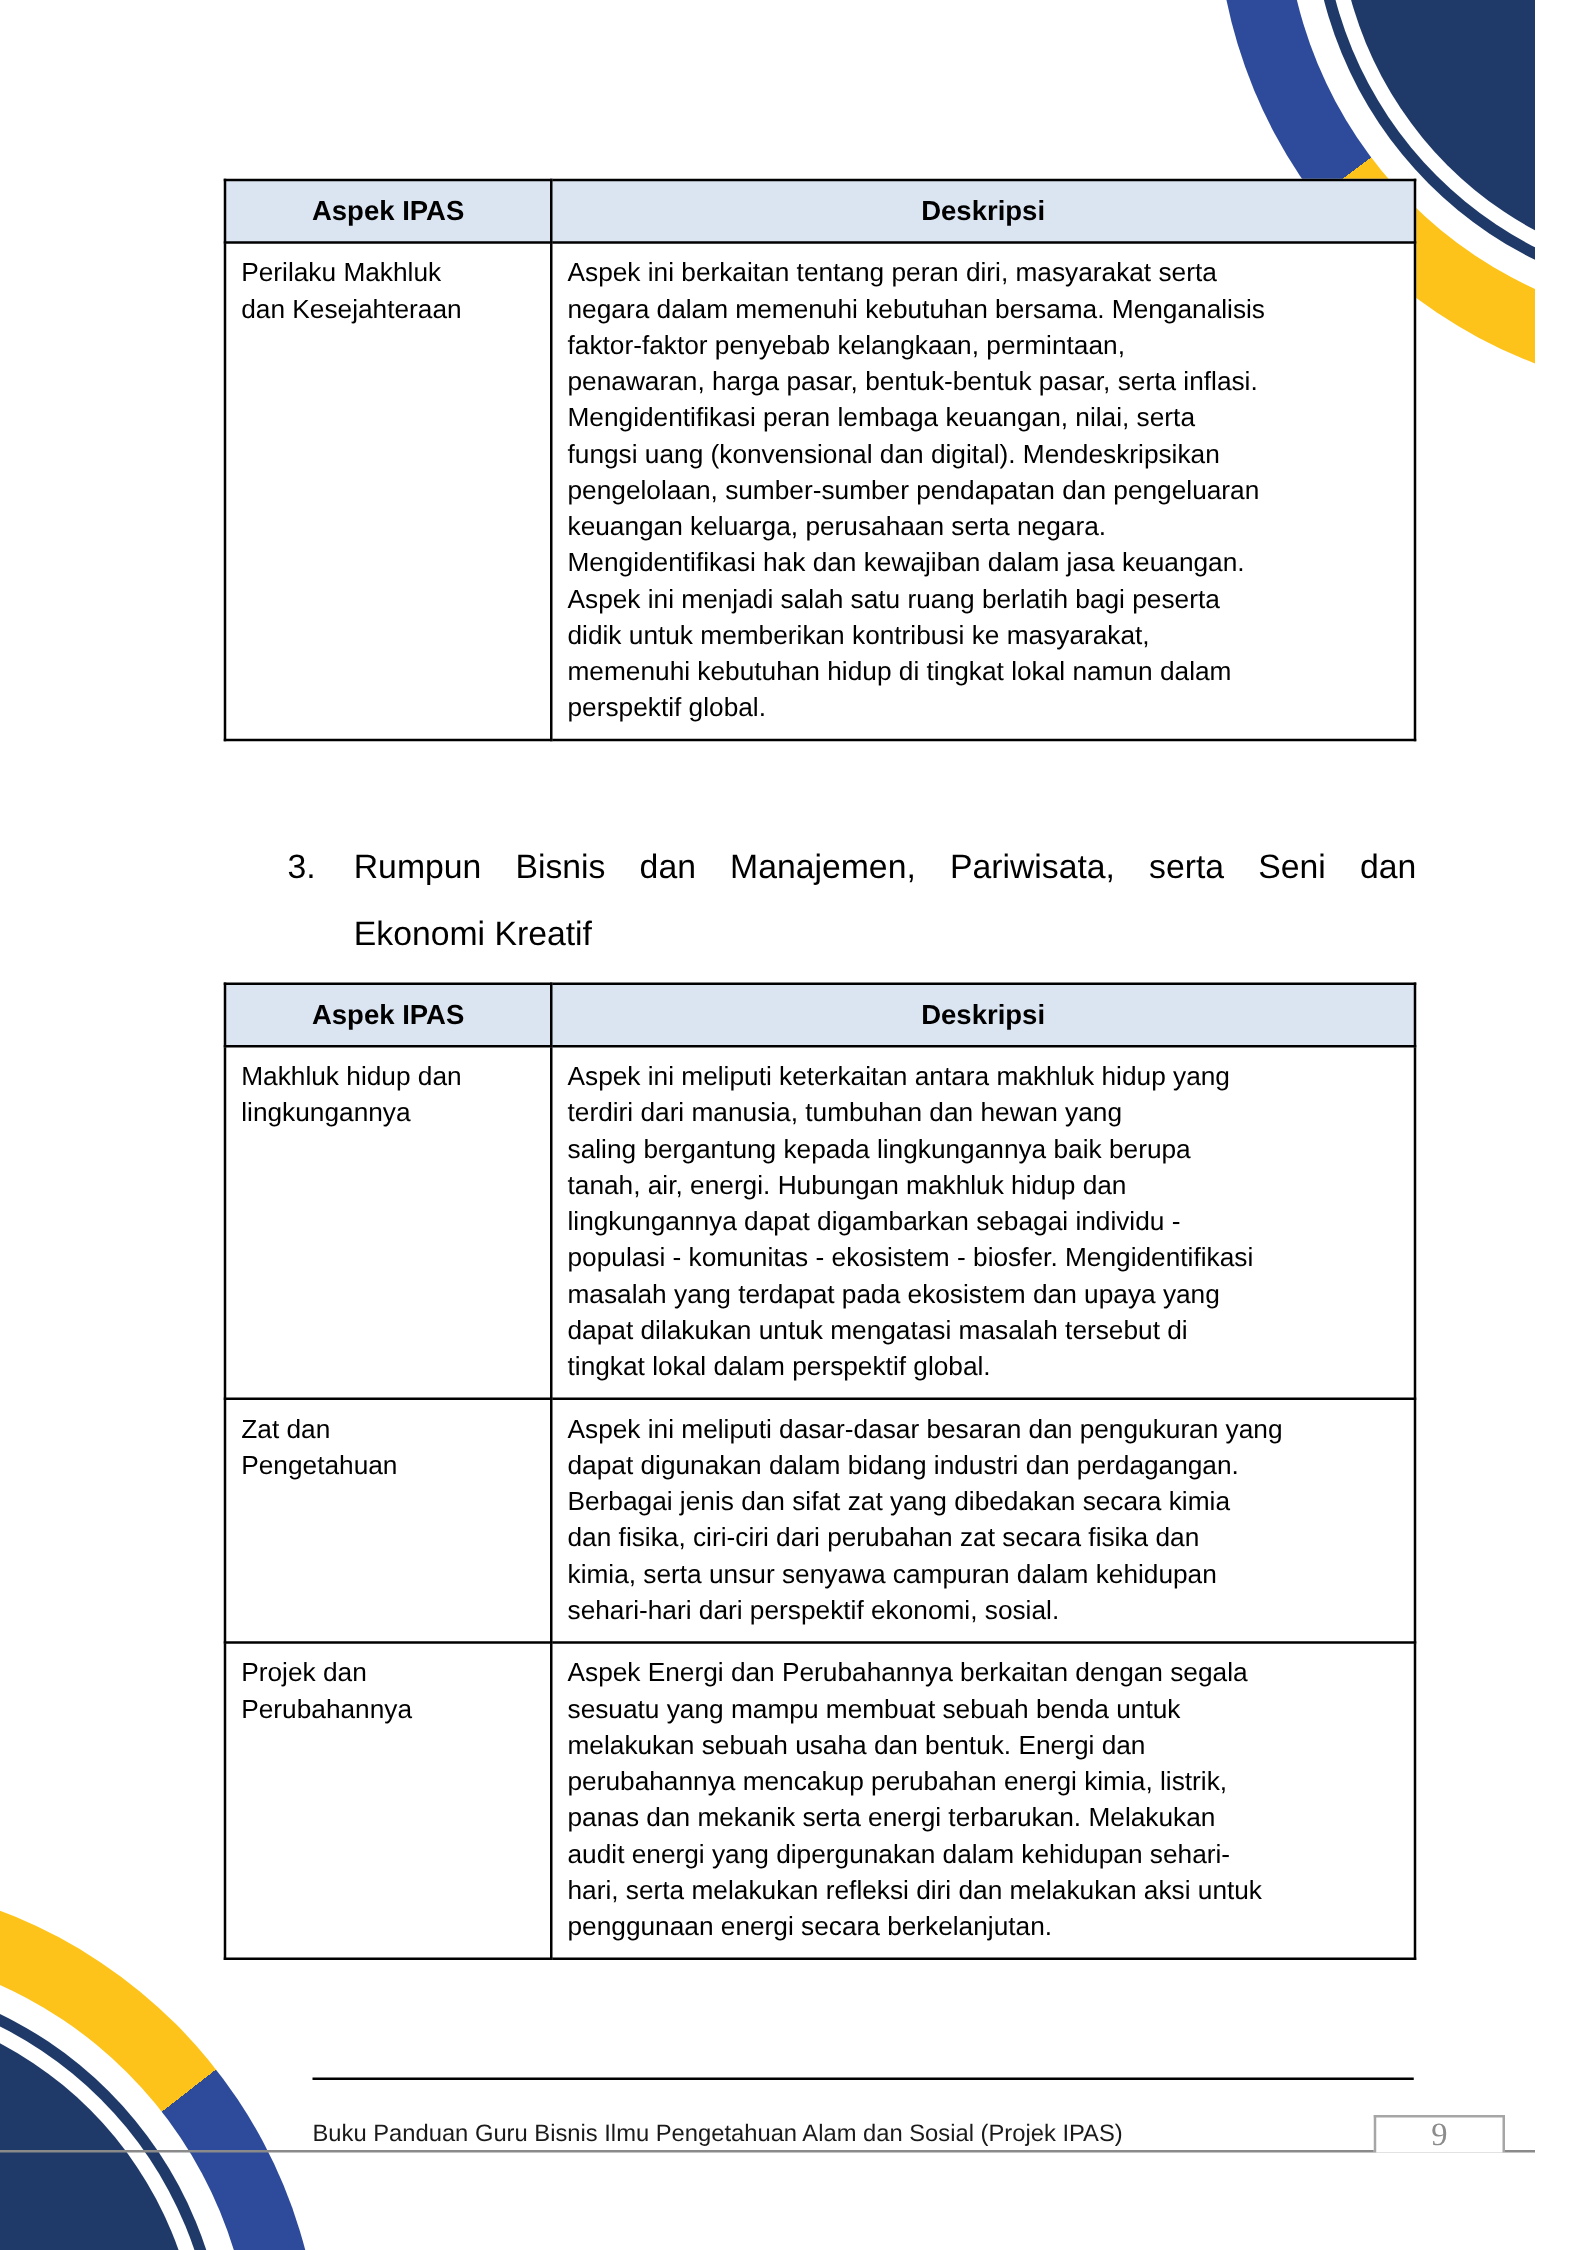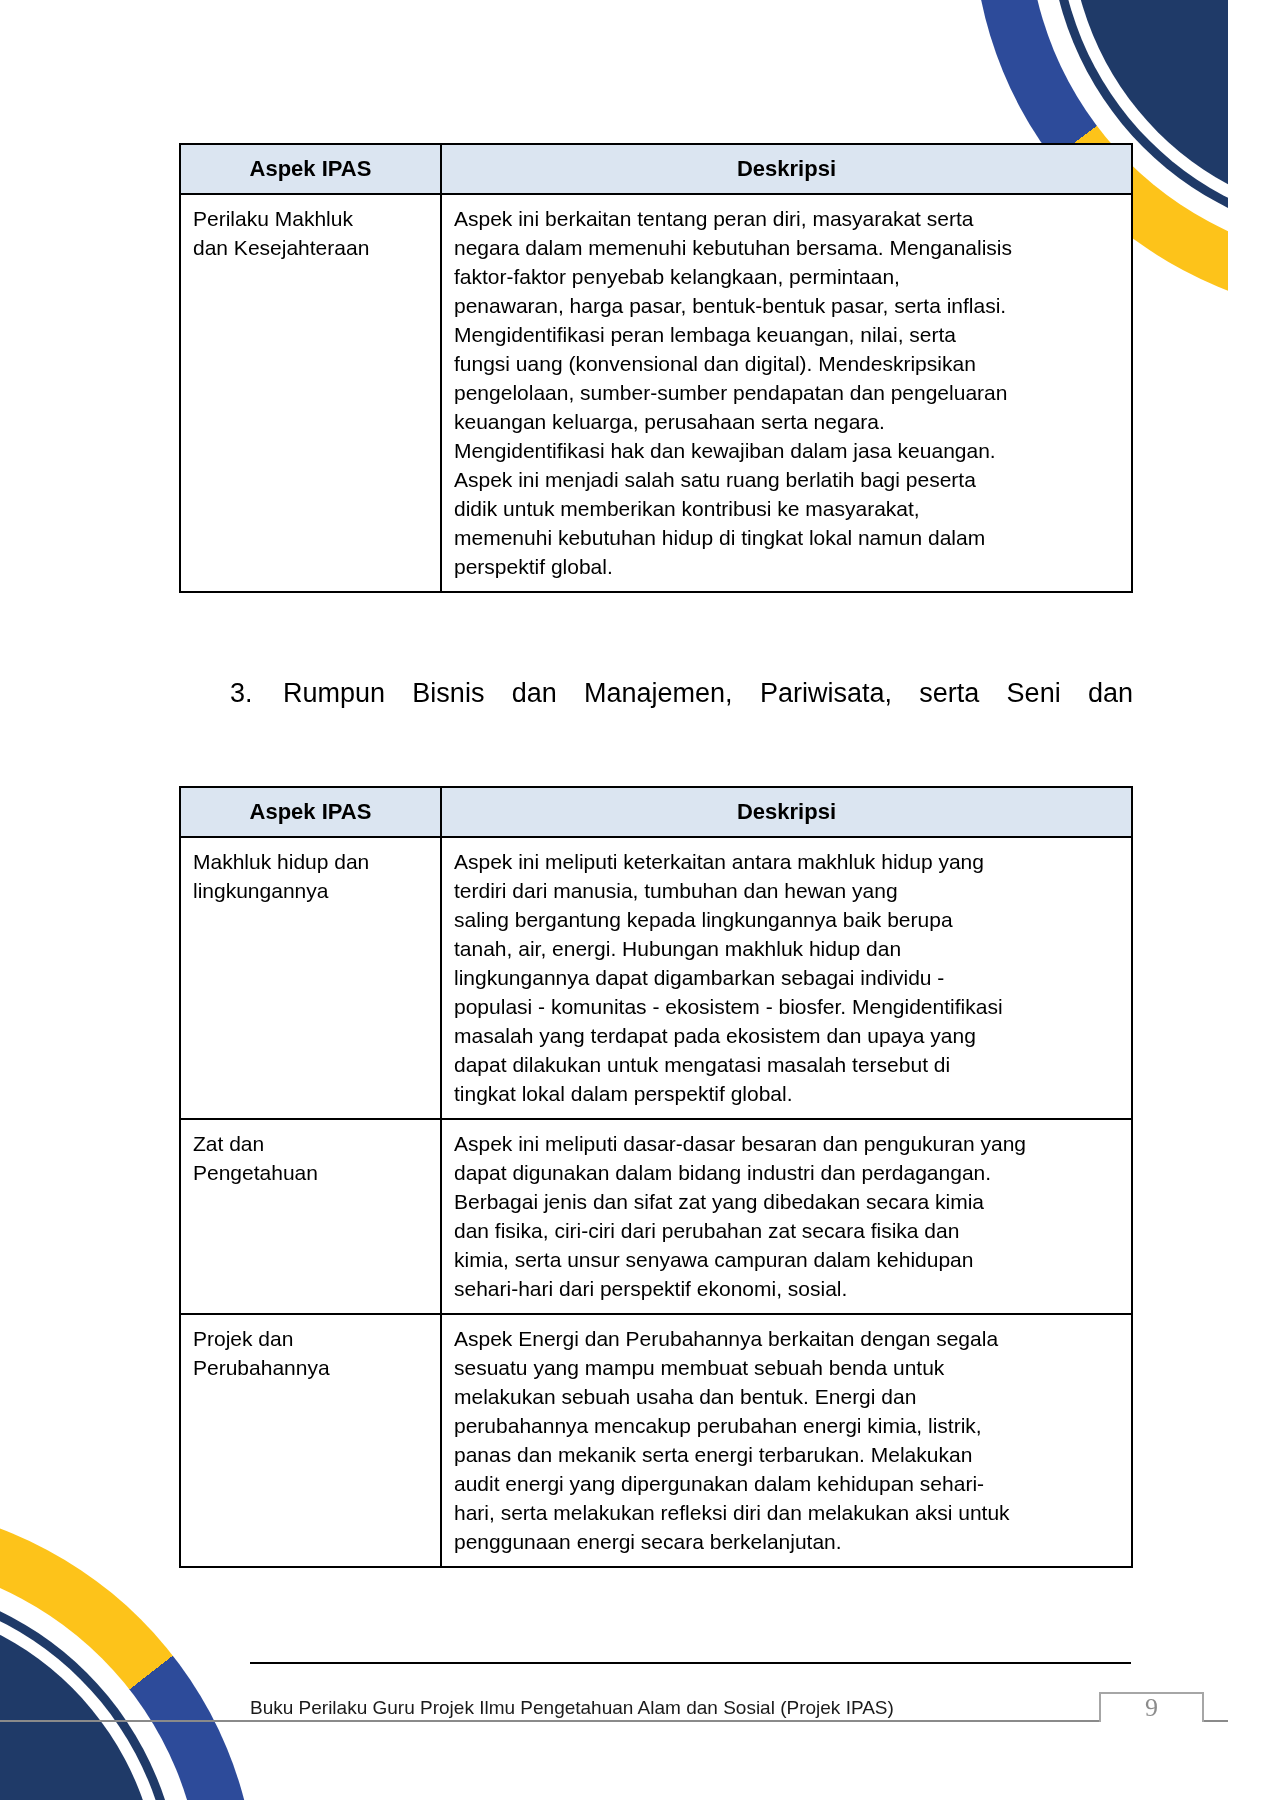--- a/index.html
+++ b/index.html
@@ -114,20 +114,21 @@
 memenuhi kebutuhan hidup di tingkat lokal namun dalam
 perspektif global.</td>
     </tr>
   </tbody>
     </table>
 
   <div class="heading">
     <span class="num">3.</span>
     <div class="htext">
       <div class="hline1">Rumpun Bisnis dan Manajemen, Pariwisata, serta Seni dan</div>
+      <div class="hline2">Ekonomi Kreatif</div>
     </div>
   </div>
 
   <table class="ipas" id="table2">
     <tbody>
         <tr>
       <th class="col-aspek">Aspek IPAS</th>
       <th>Deskripsi</th>
     </tr>
     <tr>
@@ -163,20 +164,20 @@
 panas dan mekanik serta energi terbarukan. Melakukan
 audit energi yang dipergunakan dalam kehidupan sehari-
 hari, serta melakukan refleksi diri dan melakukan aksi untuk
 penggunaan energi secara berkelanjutan.</td>
     </tr>
   </tbody>
     </table>
 
   <div class="footer-rule"></div>
   <div class="footer-text">
-    <div>Buku Perilaku Guru Projek Ilmu Pengetahuan Alam dan Sosial (Projek IPAS)</div>
+    <div>Buku Panduan Guru Bisnis Ilmu Pengetahuan Alam dan Sosial (Projek IPAS)</div>
   </div>
   <div class="page-rule"></div>
   <div class="page-num-box">
     <div class="num">9</div>
   </div>
 
 </div>
 
 </body></html>

